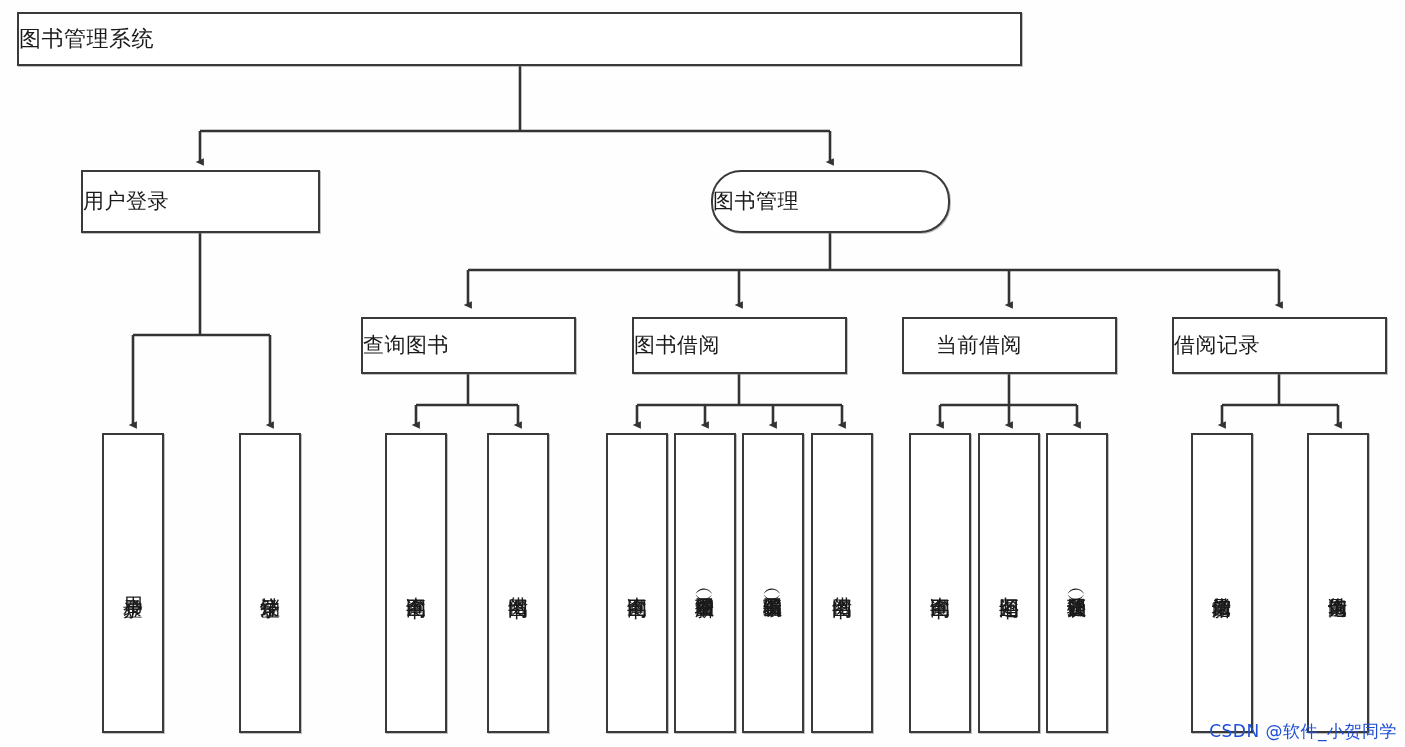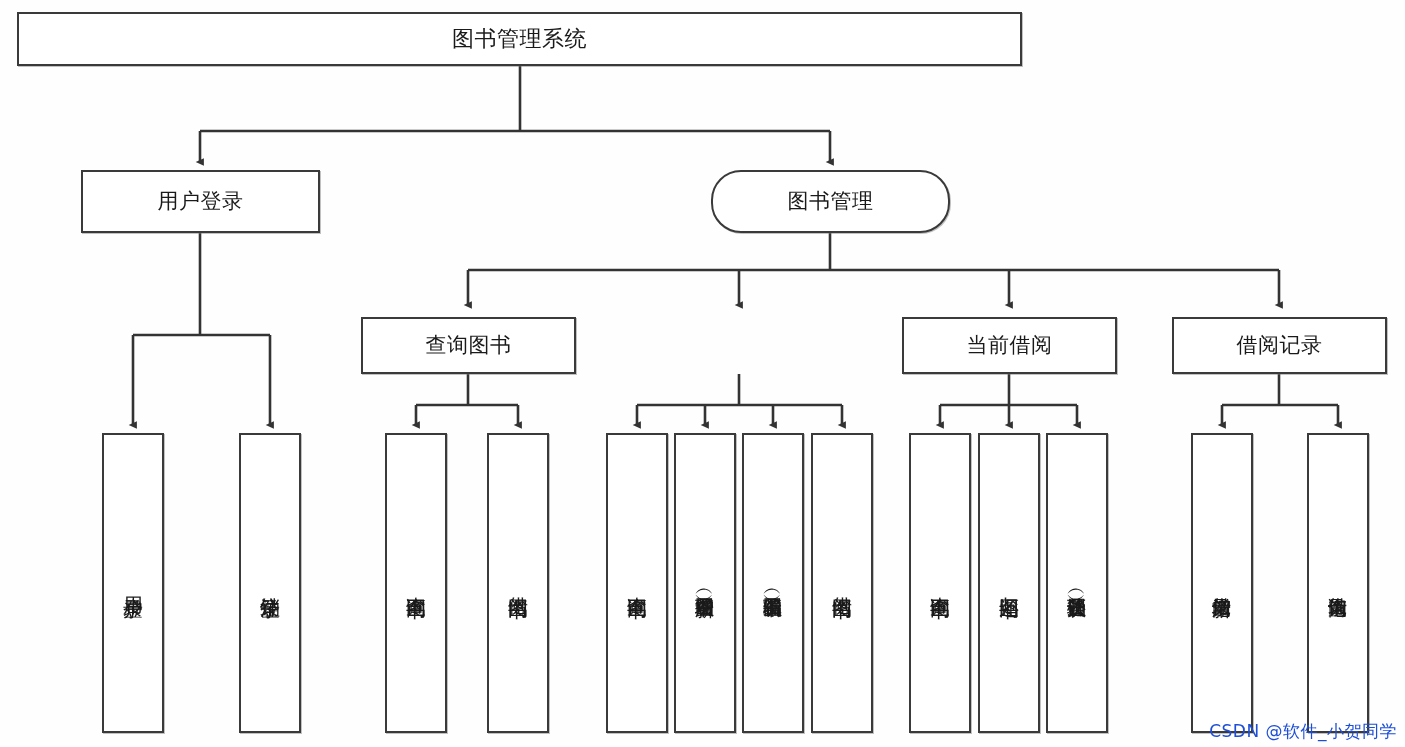--- a/index.html
+++ b/index.html
@@ -26,21 +26,20 @@
     height: 747px;
     pointer-events: none;
   }
   .node {
     position: absolute;
     box-sizing: border-box;
     border: 2px solid #3a3a3a;
     background: #ffffff;
     display: flex;
     align-items: center;
-    justify-content: center;
     color: #1a1a1a;
     box-shadow: 1px 1px 0 rgba(120,120,120,0.45);
   }
   .node-label {
     display: block;
     text-align: center;
     line-height: 1.16;
     color: #1a1a1a;
   }
   
@@ -144,21 +143,24 @@
   <div class="node horiz" style="left:81px; top:170px; width:239px; height:63px;">
     <span class="node-label">用户登录</span>
   </div>
   <div class="node horiz" style="left:711px; top:170px; width:239px; height:63px;border-radius:30px;">
     <span class="node-label">图书管理</span>
   </div>
 
   <div class="node horiz" style="left:361px; top:317px; width:215px; height:57px;">
     <span class="node-label">查询图书</span>
   </div>
-  <div class="node horiz" style="left:902px; top:317px; width:215px; height:57px;">
+  <div class="node horiz" style="left:632px; top:317px; width:215px; height:57px;">
+    <span class="node-label">图书借阅</span>
+  </div>
+  <div class="node horiz" style="left:902px; top:317px; width:215px; height:57px;padding-left:32px;">
     <span class="node-label">当前借阅</span>
   </div>
   <div class="node horiz" style="left:1172px; top:317px; width:215px; height:57px;">
     <span class="node-label">借阅记录</span>
   </div>
 
   <div class="node vert" style="left:102px; top:433px; width:62px; height:300px;">
     <span class="node-label">用户登录</span>
   </div>
   <div class="node vert" style="left:239px; top:433px; width:62px; height:300px;">

